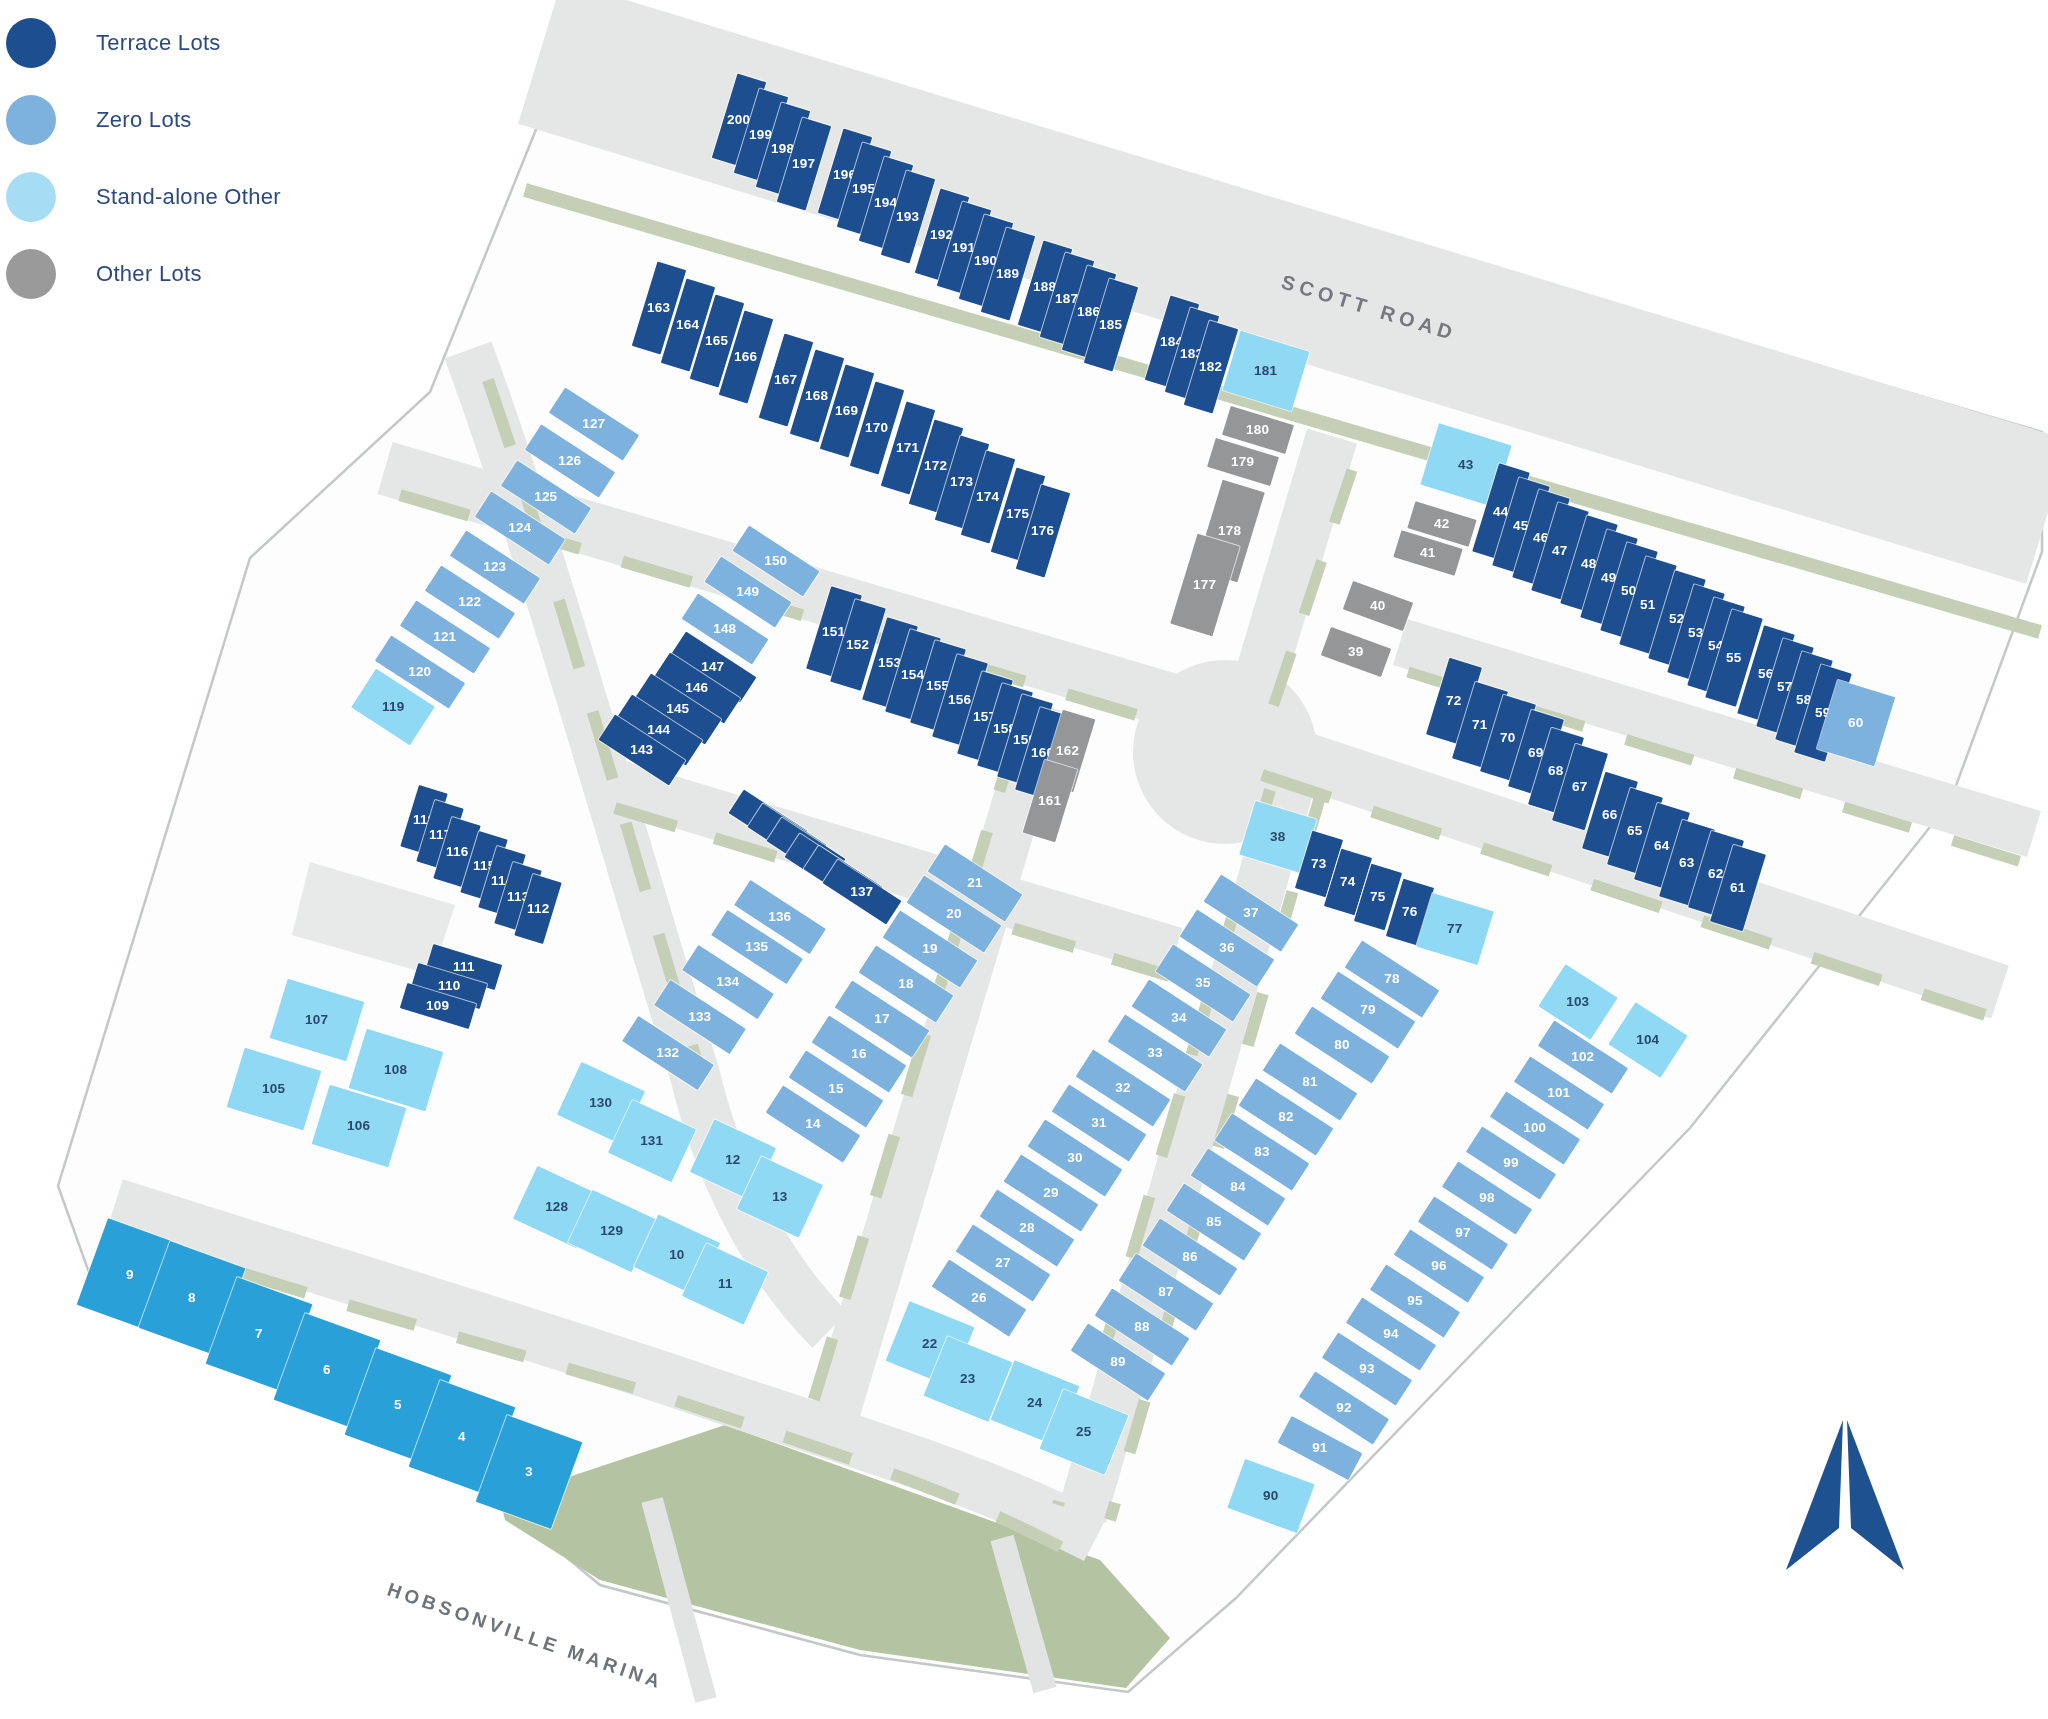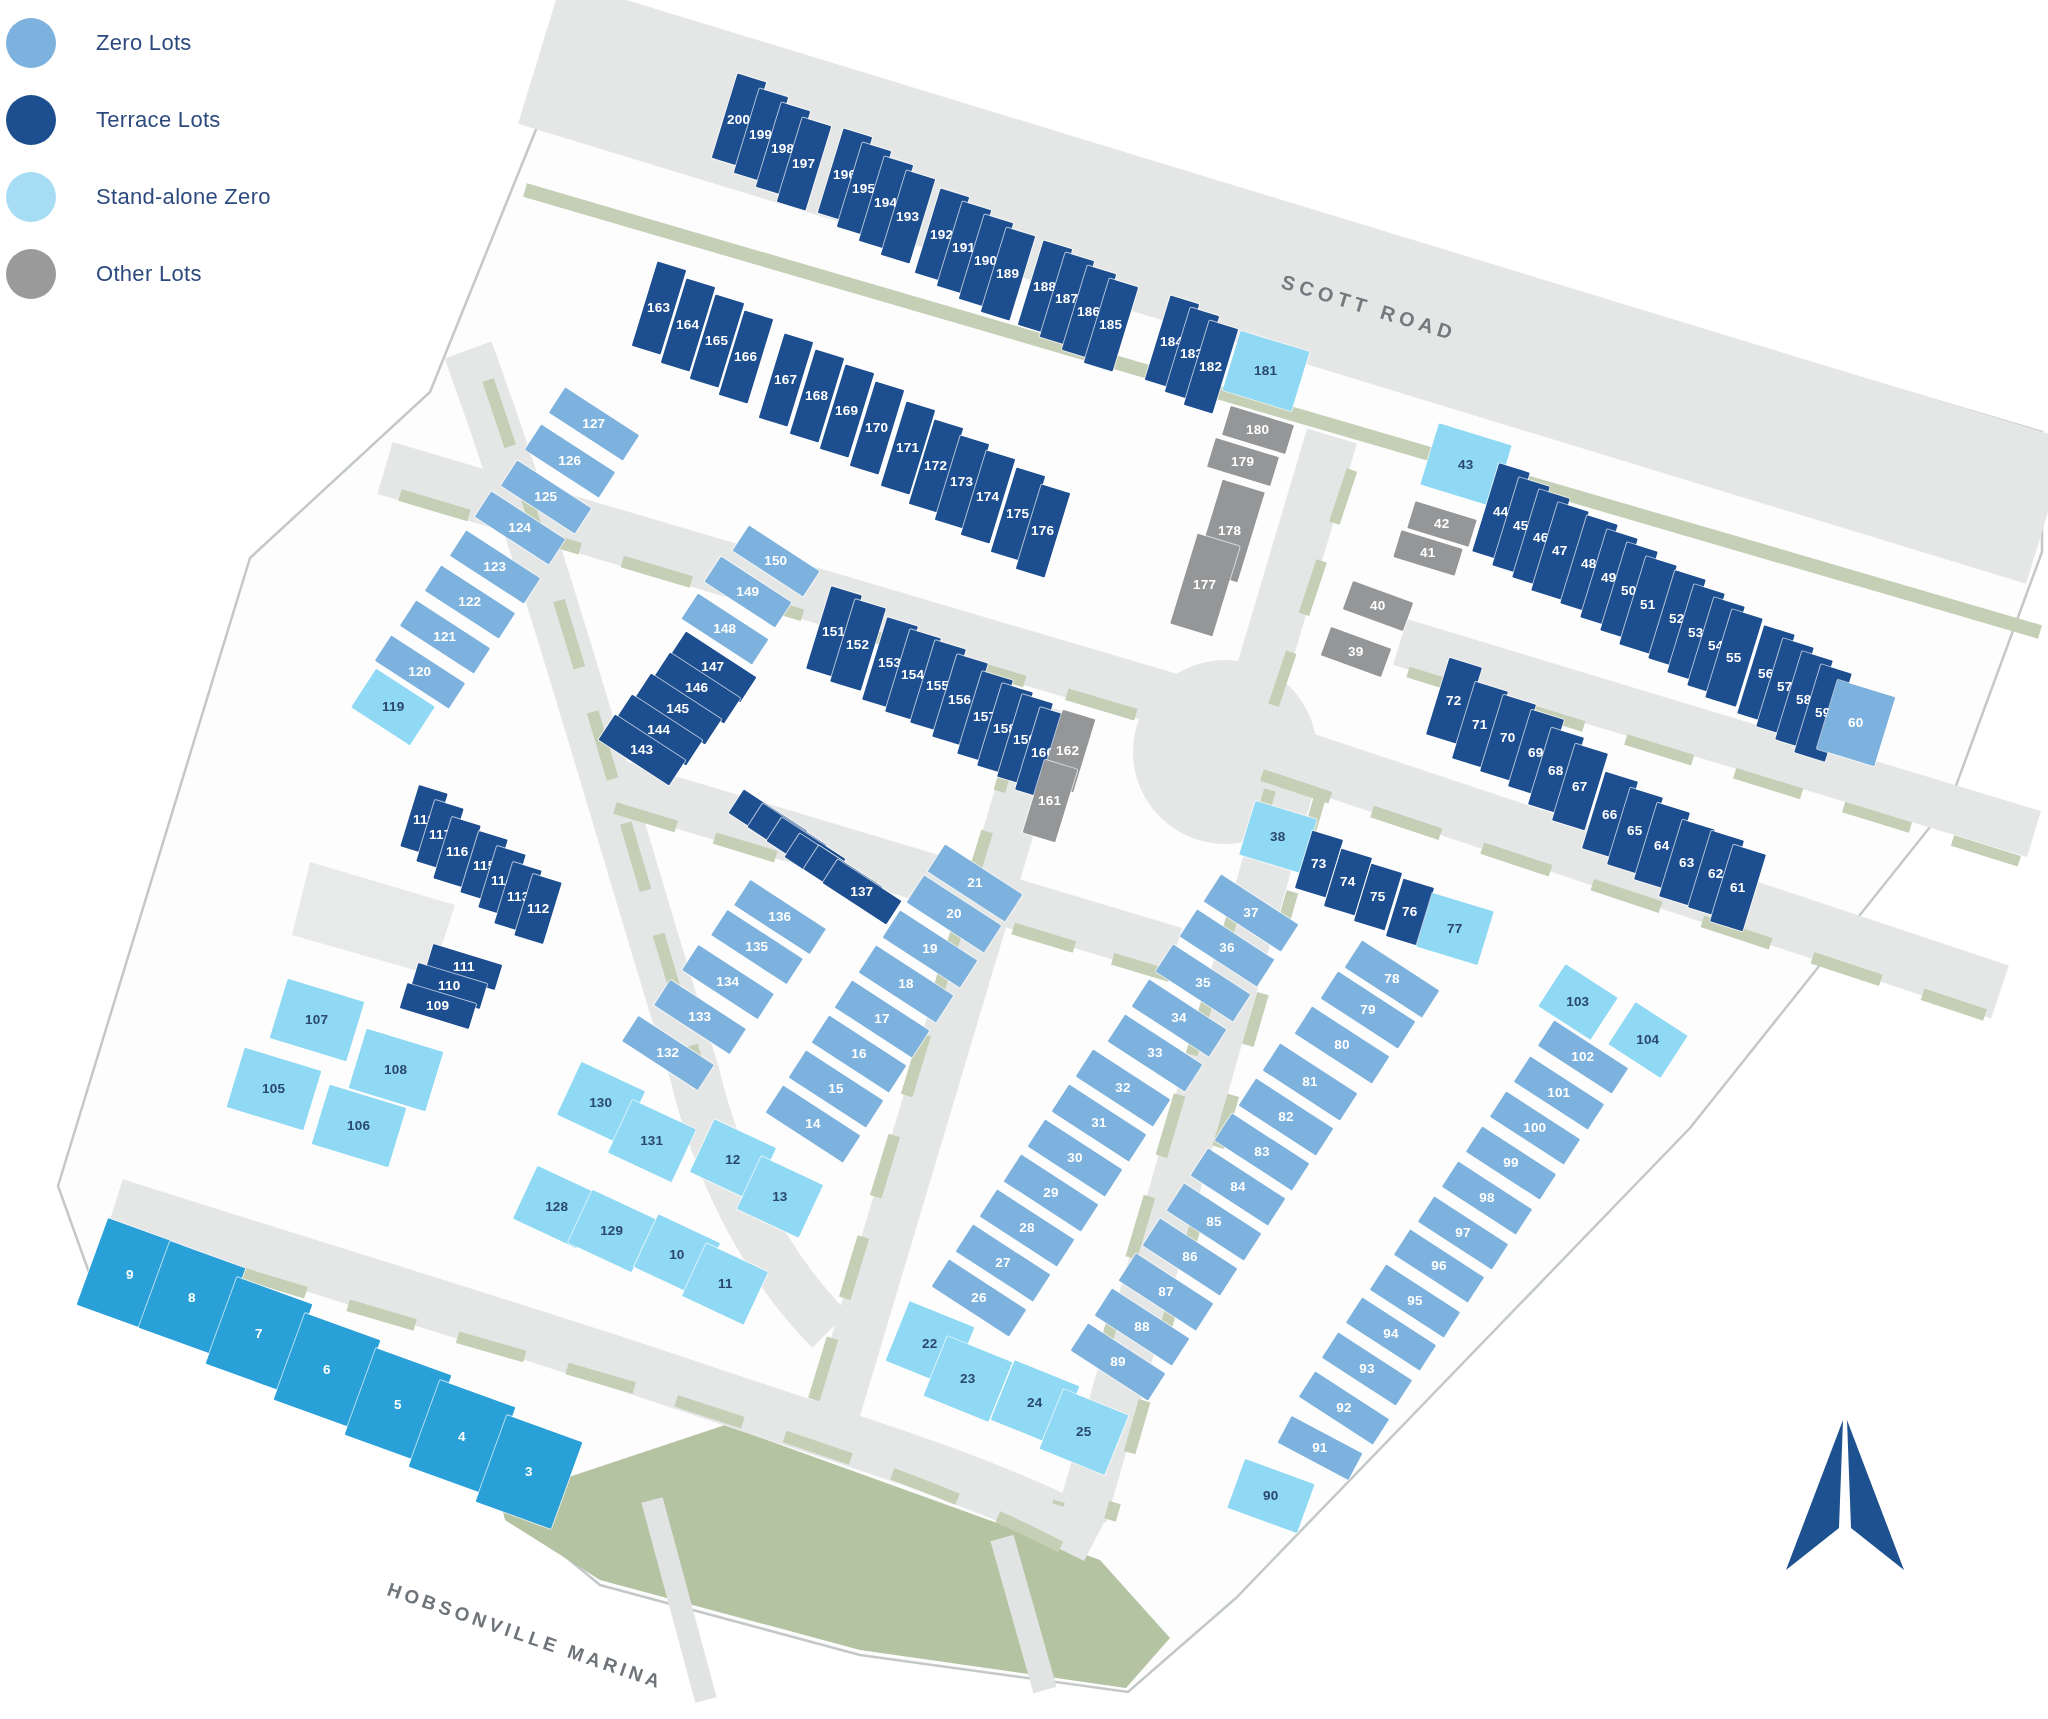--- a/index.html
+++ b/index.html
@@ -665,30 +665,30 @@
       <div class="lot" style="left: 462px; top: 1437px; width: 80px; height: 92px; background: rgb(42, 160, 216); --r: 20deg;">
         <span style="color: rgb(255, 255, 255);">4</span>
       </div>
       <div class="lot" style="left: 529px; top: 1472px; width: 80px; height: 92px; background: rgb(42, 160, 216); --r: 20deg;">
         <span style="color: rgb(255, 255, 255);">3</span>
       </div>
     </div>
 
   <div id="legend">
       <div class="legend-item">
+        <span class="legend-swatch" style="background: rgb(29, 78, 143);"></span>
+        <span class="legend-label">Terrace Lots</span>
+      </div>
+      <div class="legend-item">
         <span class="legend-swatch" style="background: rgb(125, 178, 222);"></span>
         <span class="legend-label">Zero Lots</span>
       </div>
       <div class="legend-item">
-        <span class="legend-swatch" style="background: rgb(29, 78, 143);"></span>
-        <span class="legend-label">Terrace Lots</span>
-      </div>
-      <div class="legend-item">
         <span class="legend-swatch" style="background: rgb(166, 221, 245);"></span>
-        <span class="legend-label">Stand-alone Zero</span>
+        <span class="legend-label">Stand-alone Other</span>
       </div>
       <div class="legend-item">
         <span class="legend-swatch" style="background: rgb(154, 154, 154);"></span>
         <span class="legend-label">Other Lots</span>
       </div>
     </div>
 
   <div id="scott-label" class="road-label">SCOTT ROAD</div>
   <div id="marina-label" class="road-label">HOBSONVILLE MARINA</div>
 </div>

